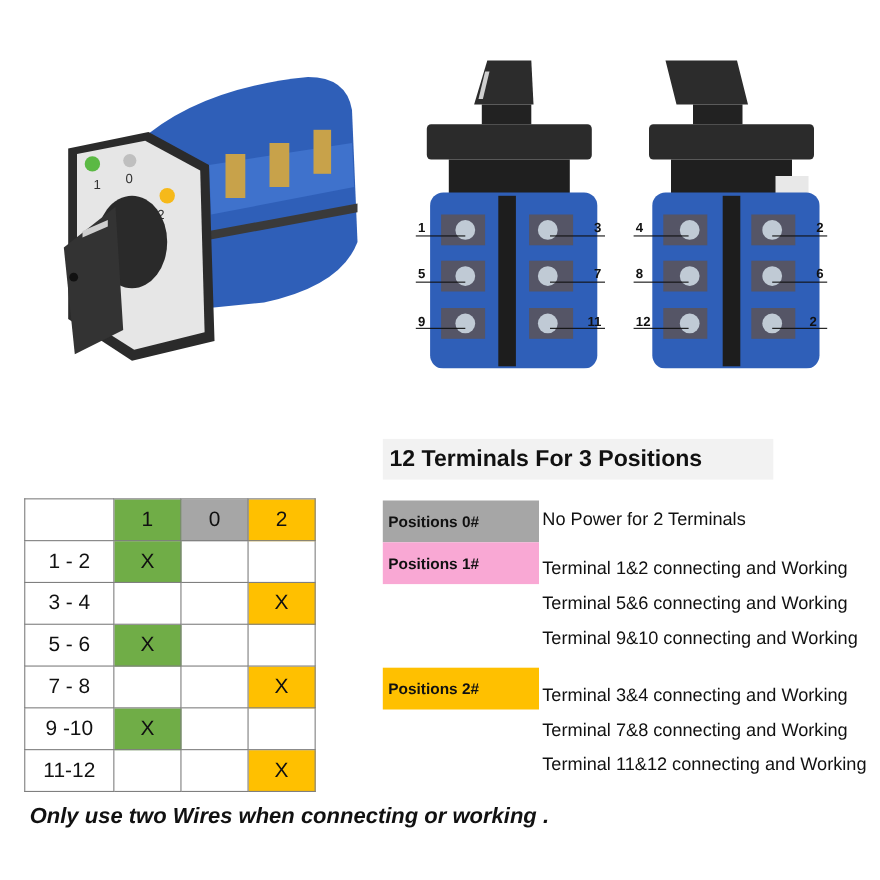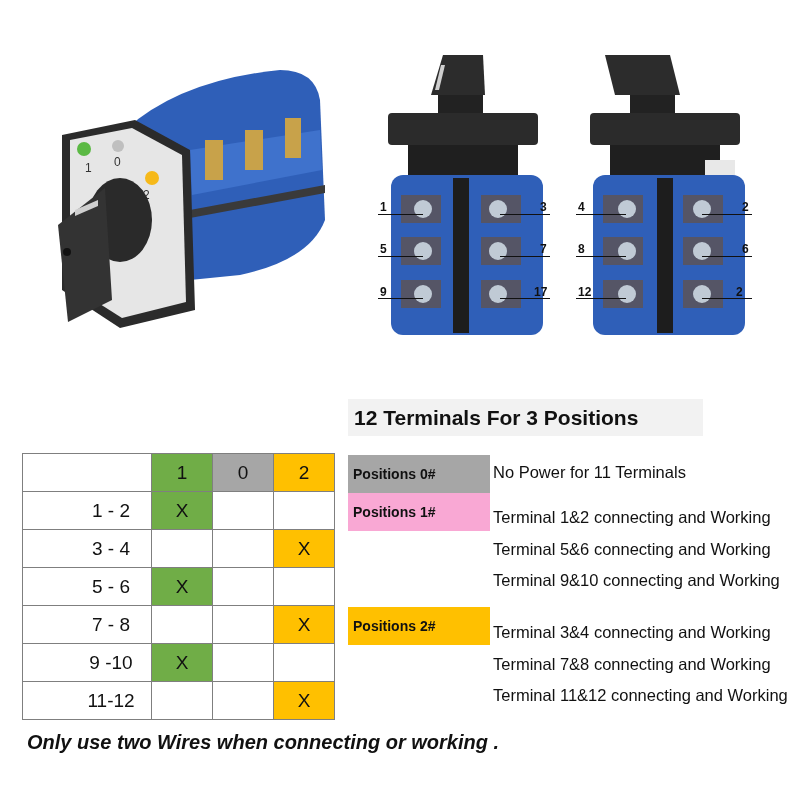--- a/index.html
+++ b/index.html
@@ -4,21 +4,21 @@
 <style>
   html, body { margin:0; padding:0; background:#ffffff; }
   body { width:800px; height:800px; position:relative; overflow:hidden; font-family:"Liberation Sans", sans-serif; color:#111; }
 
   
   .photo { position:absolute; }
 
   
   .wtable { position:absolute; left:22px; top:453px; border-collapse:collapse; }
   .wtable td { border:1px solid #7f7f7f; width:60px; height:37px; text-align:center; font-size:19px; padding:0; }
-  .wtable td.rowlab { width:80px;padding-left:48px; }
+  .wtable td.rowlab { width:80px; }
   .c-green { background:#70ad47; }
   .c-gray { background:#a6a6a6; }
   .c-yellow { background:#ffc000; }
   .note { position:absolute; left:27px; top:731px; font-size:20px; font-style:italic; font-weight:bold; }
 
   
   .title-box { position:absolute; left:348px; top:399px; width:355px; height:37px; background:#f2f2f2; }
   .title-text { position:absolute; left:354px; top:406px; font-size:21px; font-weight:bold; }
   .pos-label { position:absolute; left:348px; width:142px; height:38px; font-size:14px; font-weight:bold; padding-left:5px; box-sizing:border-box; line-height:38px; }
   .desc { position:absolute; left:493px; font-size:16.5px; }
@@ -75,21 +75,21 @@
     <circle cx="115" cy="201" r="9" fill="#c0cad5"></circle>
     <circle cx="40" cy="244" r="9" fill="#c0cad5"></circle>
     <circle cx="115" cy="244" r="9" fill="#c0cad5"></circle>
   </svg>
 </div>
 <span class="num" style="left:380px;top:200px;">1</span>
 <span class="num" style="left:380px;top:242px;">5</span>
 <span class="num" style="left:380px;top:285px;">9</span>
 <span class="num" style="left:540px;top:200px;">3</span>
 <span class="num" style="left:540px;top:242px;">7</span>
-<span class="num" style="left:534px;top:285px;">17</span>
+<span class="num" style="left:534px;top:285px;">11</span>
 <div class="leader" style="left:378px;top:214px;width:45px;"></div>
 <div class="leader" style="left:378px;top:256px;width:45px;"></div>
 <div class="leader" style="left:378px;top:298px;width:45px;"></div>
 <div class="leader" style="left:500px;top:214px;width:50px;"></div>
 <div class="leader" style="left:500px;top:256px;width:50px;"></div>
 <div class="leader" style="left:500px;top:298px;width:50px;"></div>
 
 <div class="photo" style="left:585px;top:50px;width:170px;height:285px;">
   <svg width="170" height="285" viewBox="0 0 170 285">
     <path d="M20 5 L85 5 L95 45 L30 45 Z" fill="#2c2c2c"></path>
@@ -171,21 +171,21 @@
     <td class="c-yellow">X</td>
   </tr>
 </tbody>
   </table>
 <div class="note">Only use two Wires when connecting or working .</div>
 
 <div class="title-box"></div>
 <div class="title-text">12 Terminals For 3 Positions</div>
 
 <div class="pos-label" style="top:455px;background:#a6a6a6;">Positions  0#</div>
-<div class="desc" style="top:463px;">No Power for 11 Terminals</div>
+<div class="desc" style="top:463px;">No Power for 2 Terminals</div>
 
 <div class="pos-label" style="top:493px;background:#f9a8d4;">Positions  1#</div>
 <div class="desc" style="top:508px;">Terminal 1&amp;2 connecting and Working</div>
 <div class="desc" style="top:540px;">Terminal 5&amp;6 connecting and Working</div>
 <div class="desc" style="top:571px;text-align:center;">Terminal 9&amp;10 connecting and Working</div>
 
 <div class="pos-label" style="top:607px;background:#ffc000;">Positions  2#</div>
 <div class="desc" style="top:623px;">Terminal 3&amp;4 connecting and Working</div>
 <div class="desc" style="top:655px;">Terminal 7&amp;8 connecting and Working</div>
 <div class="desc" style="top:686px;text-align:right;">Terminal 11&amp;12 connecting and Working</div>

